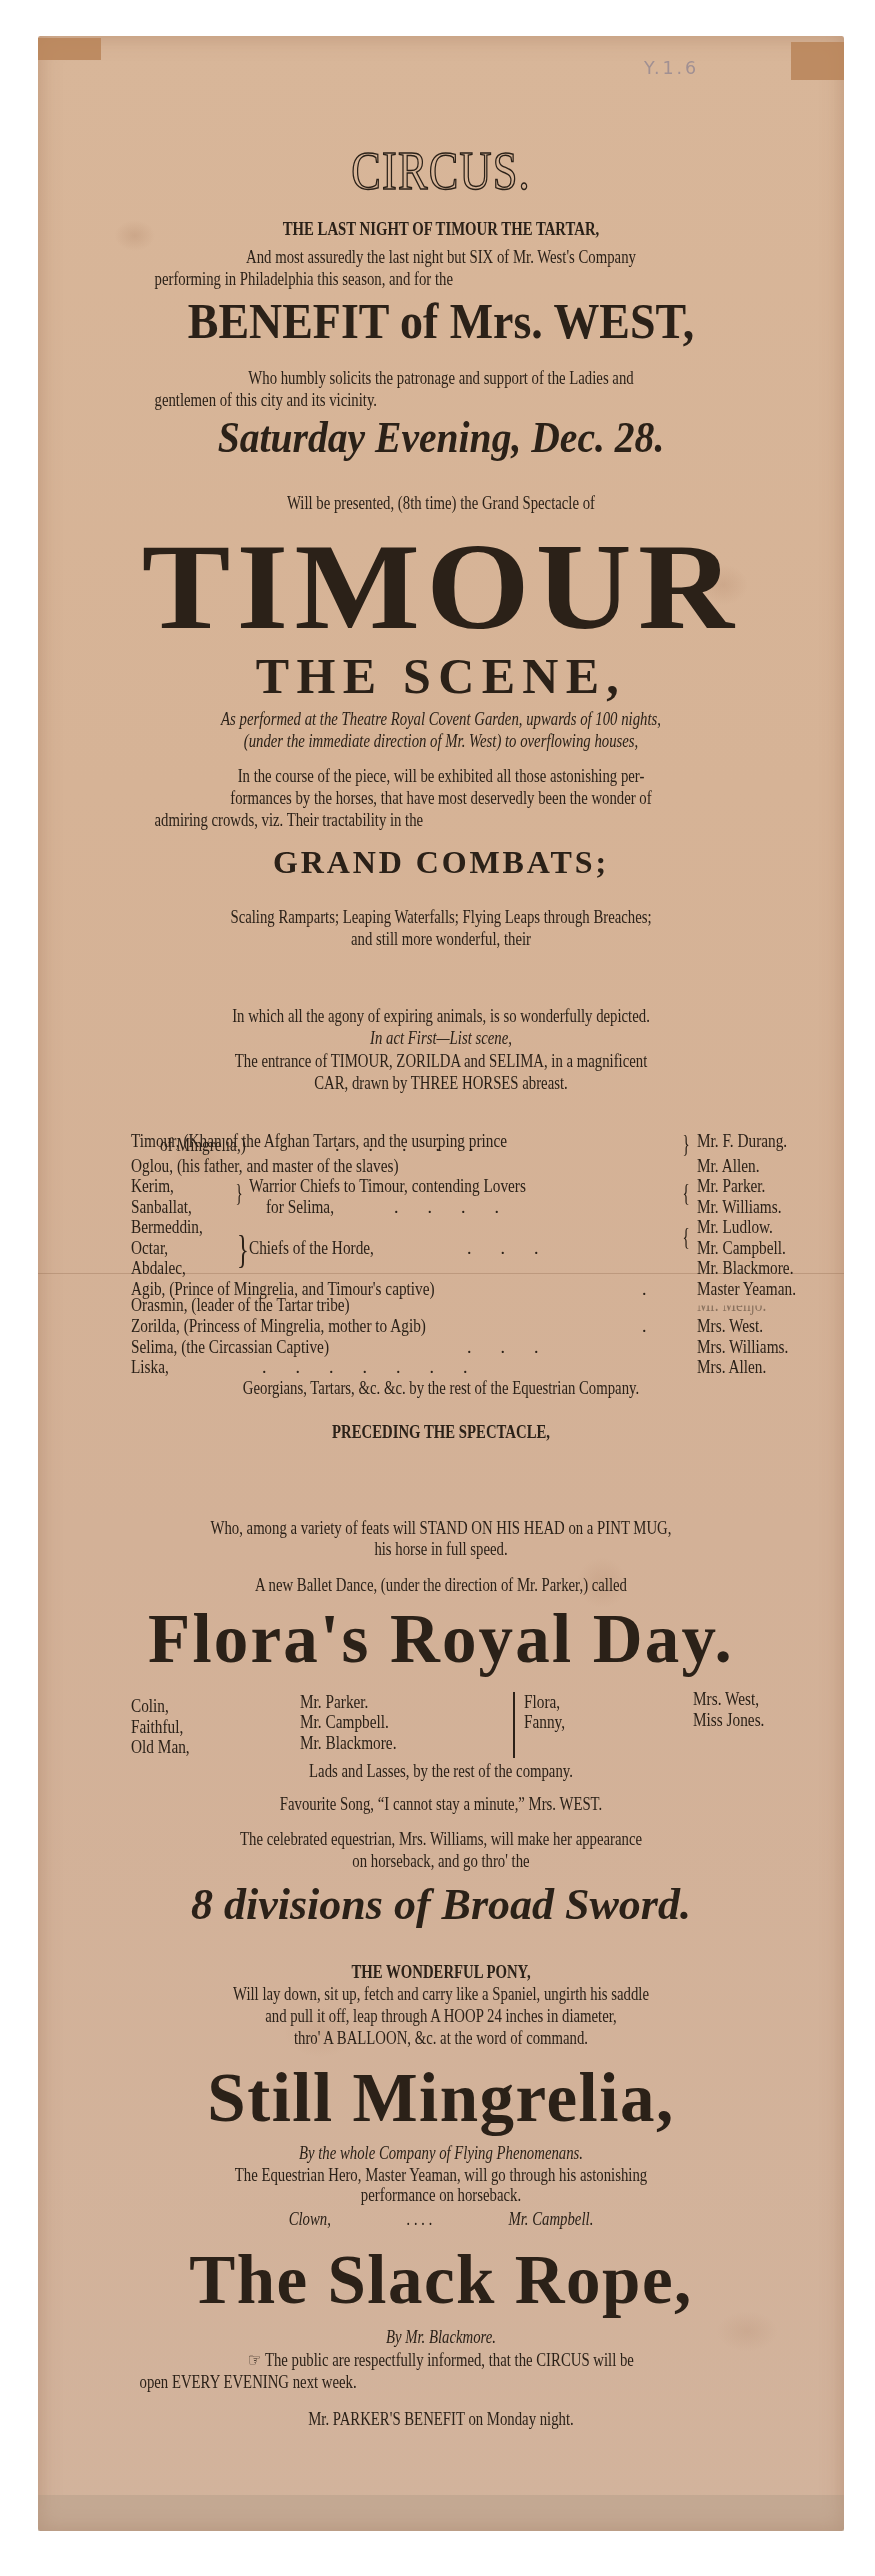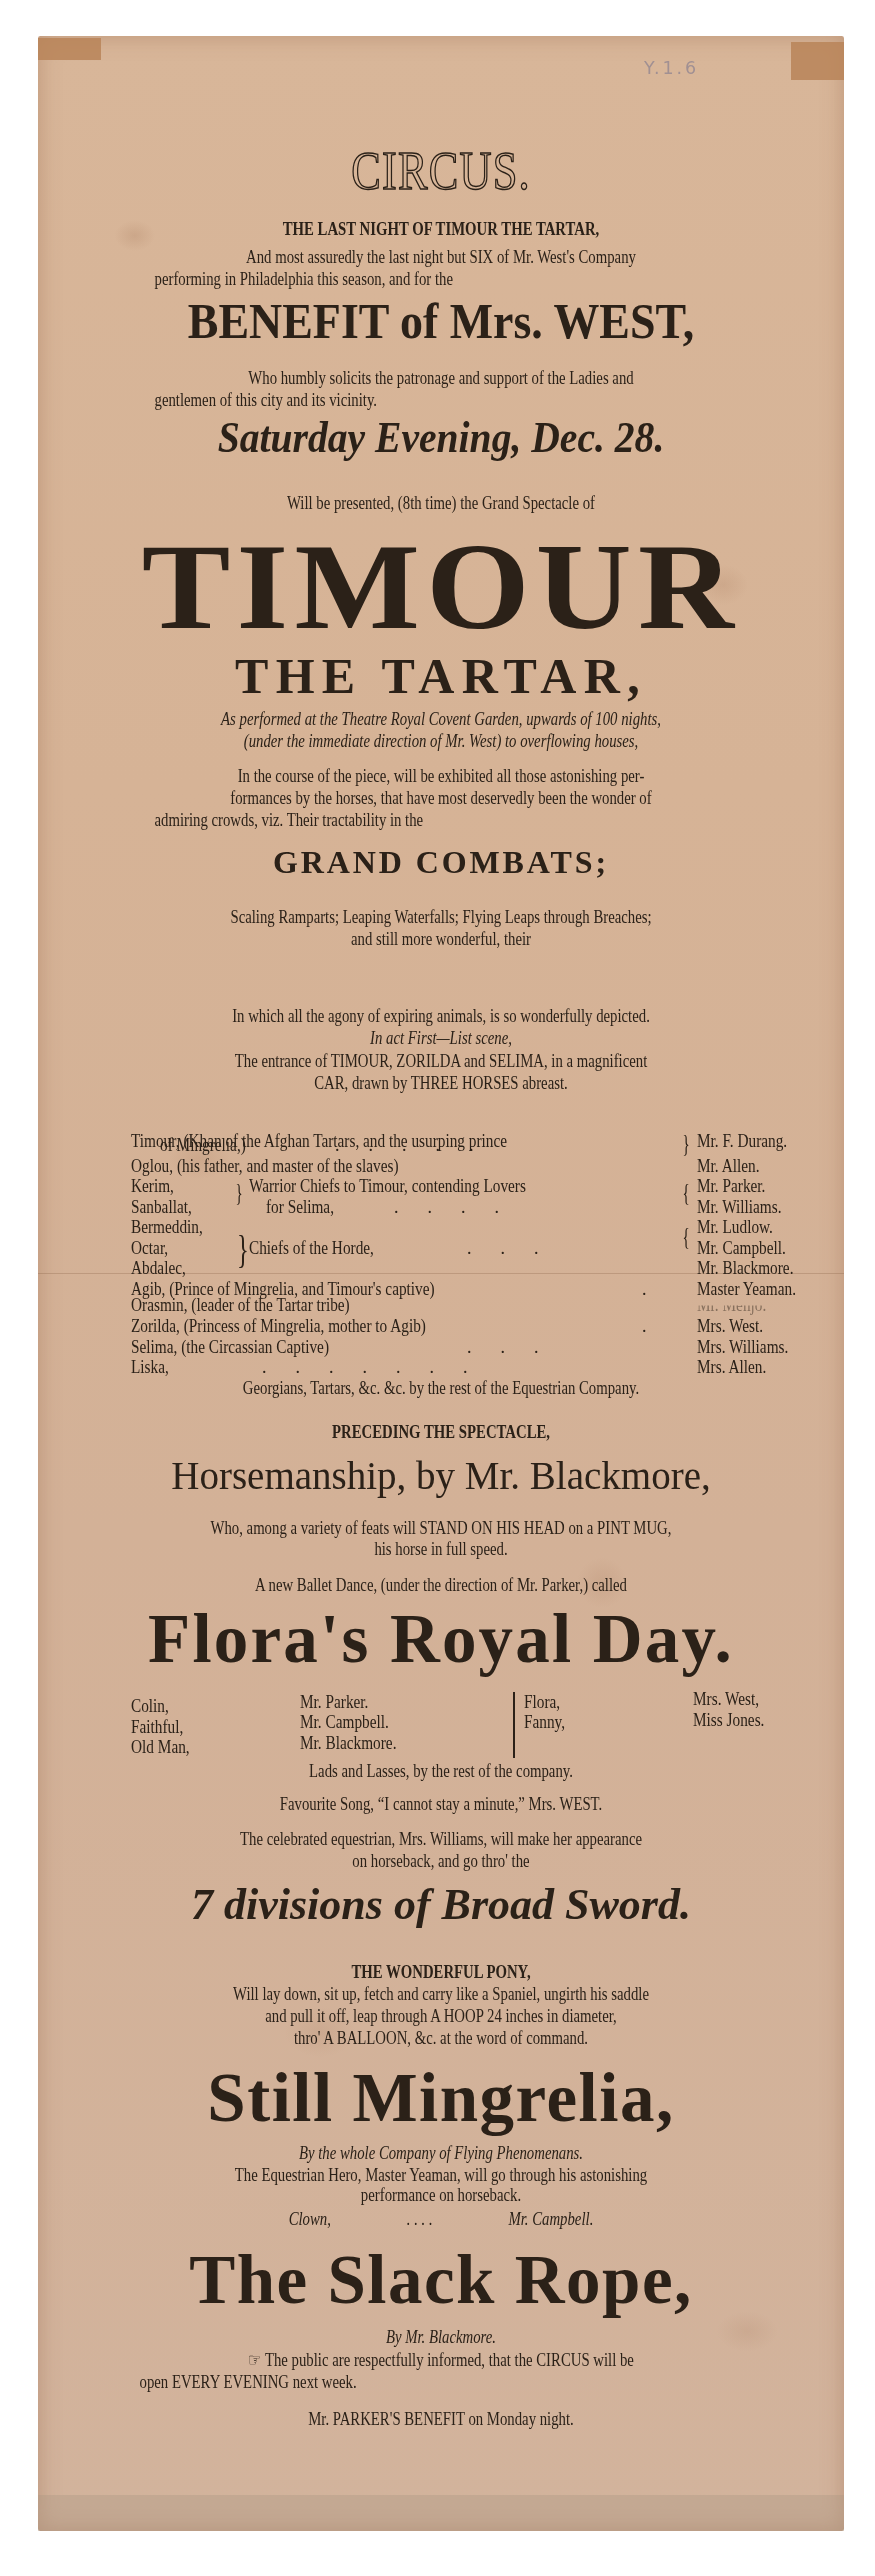--- a/index.html
+++ b/index.html
@@ -74,21 +74,21 @@
   <div class="ln smb" style="top:184px">THE LAST NIGHT OF TIMOUR THE TARTAR,</div>
   <div class="ln sm" style="top:212px">And most assuredly the last night but SIX of Mr. West's Company</div>
   <div class="ln sm" style="top:234px; text-align:left; left:44px">performing in Philadelphia this season, and for the</div>
   <div class="ln benefit" style="top:260px">BENEFIT of Mrs. WEST,</div>
   <div class="ln sm" style="top:333px">Who humbly solicits the patronage and support of the Ladies and</div>
   <div class="ln sm" style="top:355px; text-align:left; left:44px">gentlemen of this city and its vicinity.</div>
   <div class="ln saturday" style="top:380px">Saturday Evening, Dec. 28.</div>
 
   <div class="ln sm" style="top:458px">Will be presented, (8th time) the Grand Spectacle of</div>
   <div class="ln timour" style="top:489px">TIMOUR</div>
-  <div class="ln tartar" style="top:615px">THE TARTAR,</div>
+  <div class="ln tartar" style="top:615px">THE SCENE,</div>
   <div class="ln sm it" style="top:674px">As performed at the Theatre Royal Covent Garden, upwards of 100 nights,</div>
   <div class="ln sm it" style="top:696px">(under the immediate direction of Mr. West) to overflowing houses,</div>
   <div class="ln sm" style="top:731px">In the course of the piece, will be exhibited all those astonishing per-</div>
   <div class="ln sm" style="top:753px">formances by the horses, that have most deservedly been the wonder of</div>
   <div class="ln sm" style="top:775px; text-align:left; left:44px">admiring crowds, viz. Their tractability in the</div>
   <div class="ln combats" style="top:810px">GRAND COMBATS;</div>
   <div class="ln sm" style="top:872px">Scaling Ramparts; Leaping Waterfalls; Flying Leaps through Breaches;</div>
   <div class="ln sm" style="top:894px">and still more wonderful, their</div>
   <div class="ln sm" style="top:971px">In which all the agony of expiring animals, is so wonderfully depicted.</div>
   <div class="ln sm it" style="top:993px">In act First—List scene,</div>
@@ -159,21 +159,20 @@
     </div>
     <div class="row" style="top:242px">
       <span class="role">Liska,</span>
       <span class="dots" style="left:131px">.......</span>
       <span class="actor">Mrs. Allen.</span>
     </div>
   </div>
   <div class="ln sm" style="top:1343px">Georgians, Tartars, &amp;c. &amp;c. by the rest of the Equestrian Company.</div>
 
   <div class="ln smb" style="top:1387px">PRECEDING THE SPECTACLE,</div>
-  <div class="ln horse" style="top:1420px">Horsemanship, by Mr. Blackmore,</div>
   <div class="ln sm" style="top:1483px">Who, among a variety of feats will STAND ON HIS HEAD on a PINT MUG,</div>
   <div class="ln sm" style="top:1504px">his horse in full speed.</div>
 
   <div class="ln sm" style="top:1540px">A new Ballet Dance, (under the direction of Mr. Parker,) called</div>
   <div class="ln flora" style="top:1569px">Flora's Royal Day.</div>
   <div class="fcast" style="top:1656px">
     <span class="c" style="left:0; top:4.4px">Colin,</span>
     <span class="c" style="left:169px; top:0">Mr. Parker.</span>
     <span class="c" style="left:0; top:25px">Faithful,</span>
     <span class="c" style="left:169px; top:20.4px">Mr. Campbell.</span>
@@ -183,21 +182,21 @@
     <span class="c" style="left:393px; top:0">Flora,</span>
     <span class="c" style="left:562px; top:-2.9px">Mrs. West,</span>
     <span class="c" style="left:393px; top:20.4px">Fanny,</span>
     <span class="c" style="left:562px; top:17.5px">Miss Jones.</span>
   </div>
   <div class="ln sm" style="top:1726px">Lads and Lasses, by the rest of the company.</div>
   <div class="ln sm" style="top:1759px">Favourite Song, “I cannot stay a minute,” Mrs. WEST.</div>
 
   <div class="ln sm" style="top:1794px">The celebrated equestrian, Mrs. Williams, will make her appearance</div>
   <div class="ln sm" style="top:1816px">on horseback, and go thro' the</div>
-  <div class="ln divisions" style="top:1847px">7 divisions of Broad Sword.</div>
+  <div class="ln divisions" style="top:1847px">8 divisions of Broad Sword.</div>
 
   <div class="ln smb" style="top:1927px">THE WONDERFUL PONY,</div>
   <div class="ln sm" style="top:1949px">Will lay down, sit up, fetch and carry like a Spaniel, ungirth his saddle</div>
   <div class="ln sm" style="top:1971px">and pull it off, leap through A HOOP 24 inches in diameter,</div>
   <div class="ln sm" style="top:1993px">thro' A BALLOON, &amp;c. at the word of command.</div>
 
   <div class="ln vaulting" style="top:2028px">Still Mingrelia,</div>
   <div class="ln sm it" style="top:2108px">By the whole Company of Flying Phenomenans.</div>
   <div class="ln sm" style="top:2130px">The Equestrian Hero, Master Yeaman, will go through his astonishing</div>
   <div class="ln sm" style="top:2150px">performance on horseback.</div>

